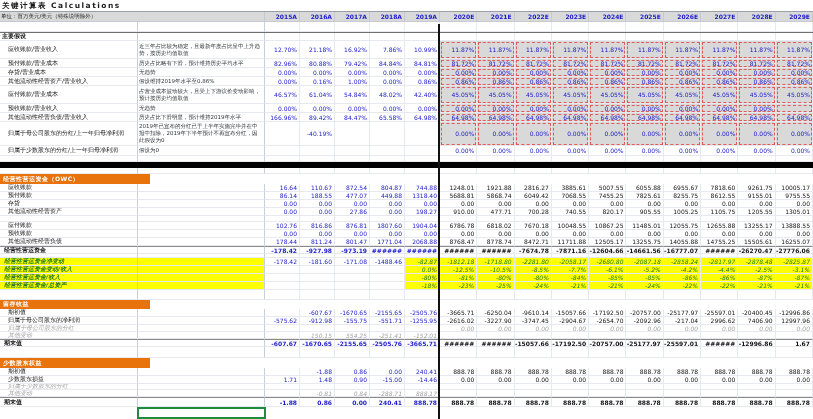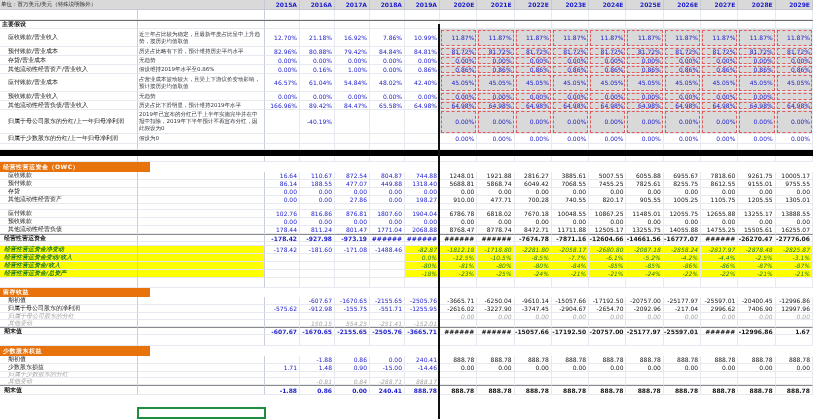--- a/index.html
+++ b/index.html
@@ -38,20 +38,21 @@
   .blackbar{width:813px;background:#000;}
   .yellab{color:#217a21;font-style:italic;font-weight:bold;padding-left:4px;}
   .divider{position:absolute;left:438px;top:24px;width:2px;height:395px;background:#111;z-index:5;}
   .selbox{position:absolute;left:137px;top:407px;width:129px;height:12px;border:2px solid #1e8e3e;
           box-sizing:border-box;z-index:6;background:transparent;}
 </style>
 </head>
 <body>
 
 <div class="sheet">
+  <div class="titlerow">关键计算表 Calculations</div>
   <div class="unitrow row" id="unitrow">
     <div class="cell unitlab" id="unitlab" style="width:265px">单位：百万美元/美元（特殊说明除外）</div>
   <div class="cell year" style="width: 35px;">2015A</div>
       <div class="cell year" style="width: 35px;">2016A</div>
       <div class="cell year" style="width: 35px;">2017A</div>
       <div class="cell year" style="width: 35px;">2018A</div>
       <div class="cell year" style="width: 35px;">2019A</div>
       <div class="cell year" style="width: 37.3px;">2020E</div>
       <div class="cell year" style="width: 37.3px;">2021E</div>
       <div class="cell year" style="width: 37.3px;">2022E</div>

